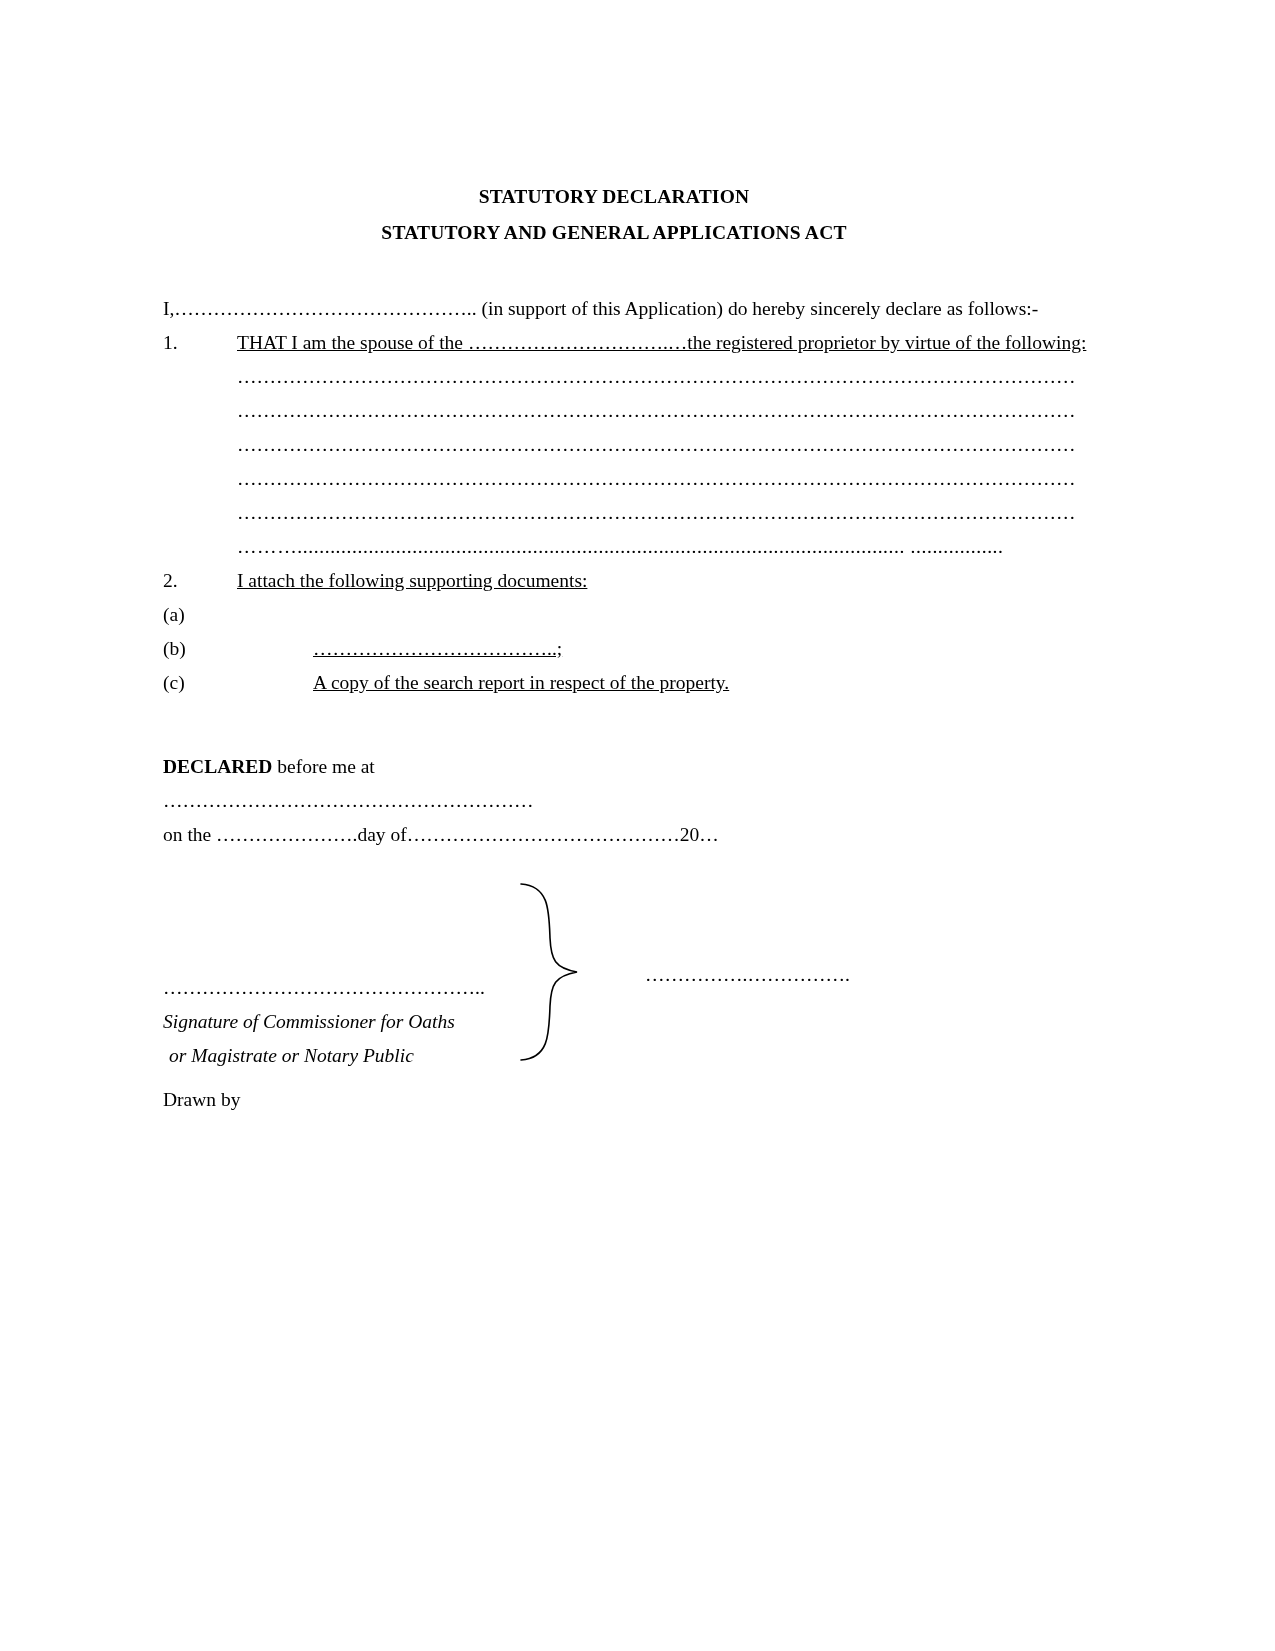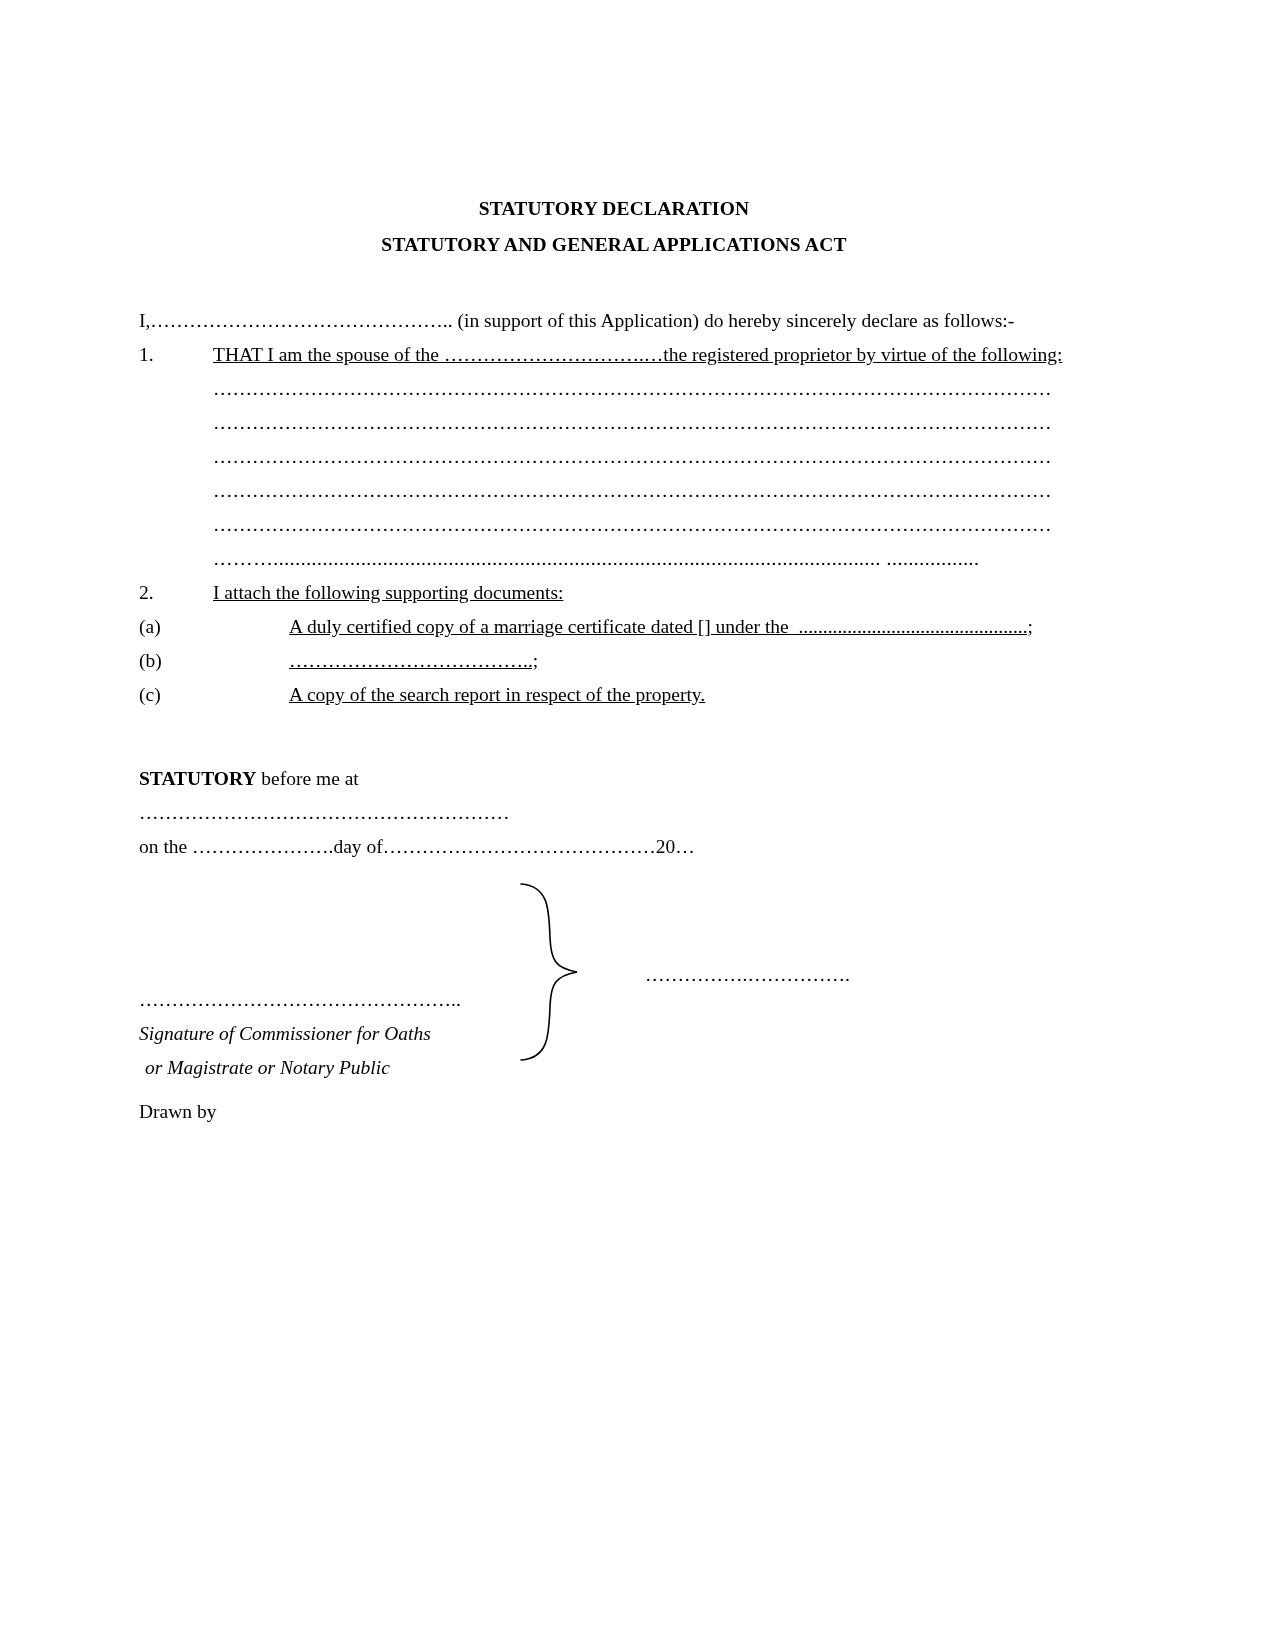--- a/index.html
+++ b/index.html
@@ -15,21 +15,21 @@
   .page {
     position: relative;
     width: 1275px;
     height: 1651px;
     background: #ffffff;
     overflow: hidden;
   }
   .content {
     position: absolute;
     left: 139px;
-    top: 16px;
+    top: 4px;
     width: 950px;
   }
 
   
   .heading-block {
     padding-top: 176px;
     text-align: center;
   }
   .doc-title {
     font-size: 19.5px;
@@ -45,20 +45,21 @@
     line-height: 34px;
     margin: 0;
     padding-top: 2px;
   }
 
   
   .body-block {
     padding-top: 42px;
     font-size: 19.5px;
     line-height: 34px;
+    margin-left: 24px;
   }
   .para {
     margin: 0;
     white-space: pre-wrap;
     word-break: break-word;
   }
 
   .row {
     display: flex;
     align-items: baseline;
@@ -163,37 +164,36 @@
       <p class="fill-line">…………………………………………………………………………………………………………………</p>
       <p class="fill-line fine">………............................................................................................................... .................</p>
 
       <div class="row">
         <span class="marker">2.</span>
         <span class="rowtext">I attach the following supporting documents:</span>
       </div>
 
       <div class="row">
         <span class="marker wide">(a)</span>
-        <span class="rowtext">A duly certified copy of a marriage certificate dated [] under the  ...............................................;</span>
       </div>
 
       <div class="row">
         <span class="marker wide">(b)</span>
         <span class="rowtext">………………………………..;</span>
       </div>
 
       <div class="row">
         <span class="marker wide">(c)</span>
         <span class="rowtext">A copy of the search report in respect of the property.</span>
       </div>
 
 
       <div class="gap-lg"></div>
 
-      <p class="sig-line"><span class="declared-label">STATUTORY</span><span> before me at</span></p>
+      <p class="sig-line"><span class="declared-label">DECLARED</span><span> before me at</span></p>
 
       <p class="sig-line">…………………………………………………</p>
 
       <p class="sig-line">on the ………………….day of……………………………………20…</p>
 
       <div class="gap-md"></div>
       <div class="gap-md"></div>
       <div class="gap-md"></div>
       <div class="gap-sm"></div>
 

